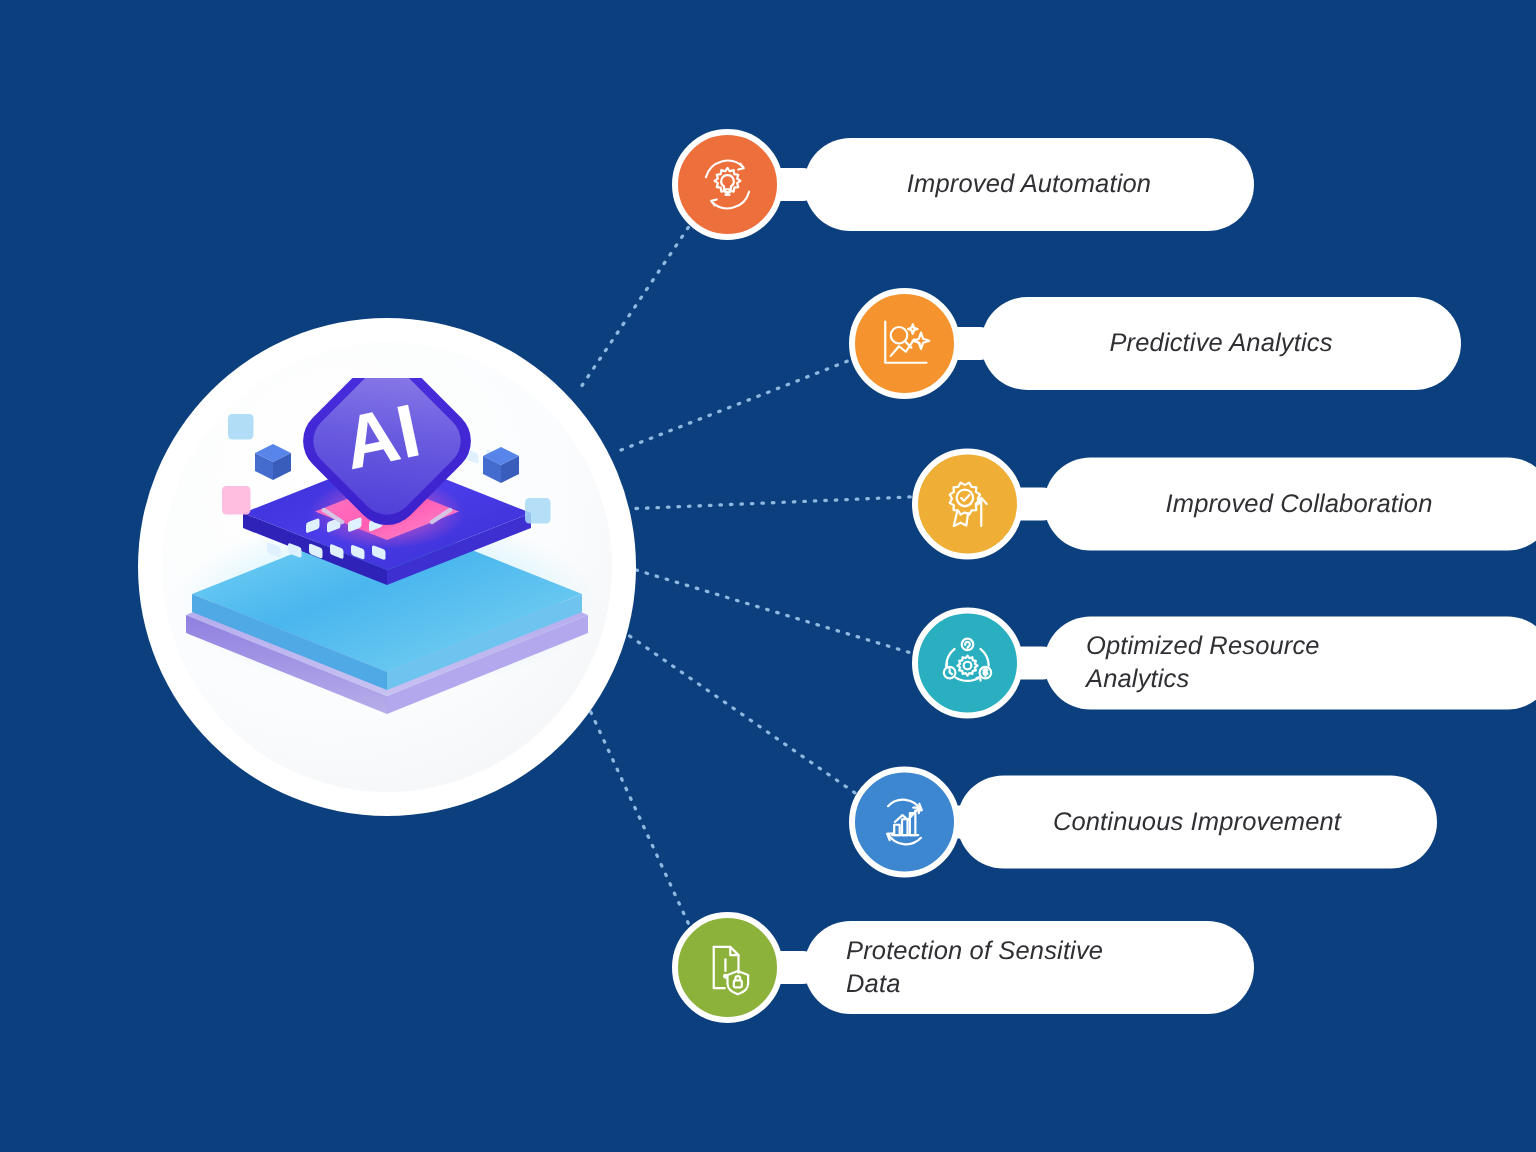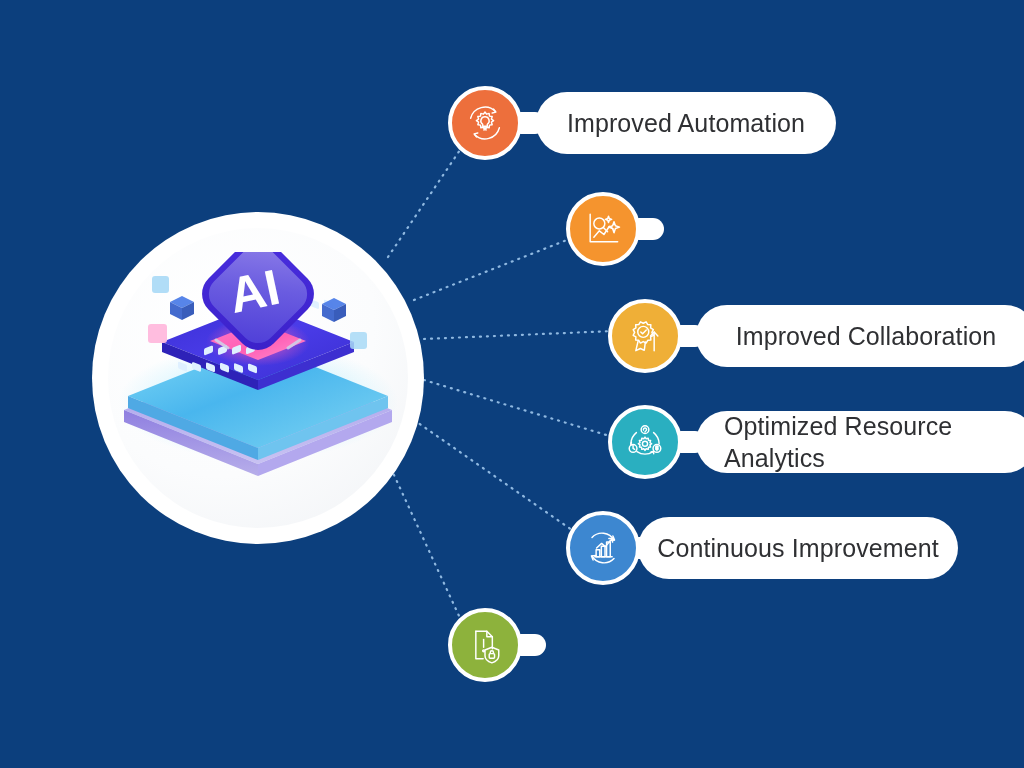--- a/index.html
+++ b/index.html
@@ -71,25 +71,26 @@
     position: absolute;
     top: 6px;
     height: 62px;
     background: #ffffff;
     border-radius: 31px;
     display: flex;
     align-items: center;
   }
   .pill-label {
     color: #2f3033;
-    font-size: 25px;
+    font-size: 17px;
     line-height: 1.28;
     letter-spacing: 0.1px;
     font-weight: 400;
     white-space: pre-line;
+    font-style: italic;
   }
   .icon-circle {
     position: absolute;
     top: 0;
     left: 0;
     width: 74px;
     height: 74px;
     border-radius: 50%;
     border: 4px solid #ffffff;
     box-sizing: border-box;
@@ -259,20 +260,23 @@
               <path d="M15 38.5l-2.3-3.2 3.8-.9"></path>
       <path d="M24 12.5l1.6 2.3 2.7-.8.4 2.8 2.8.4-.8 2.7 2.3 1.6-2.3 1.6.8 2.7-2.8.4-.4 2.8-2.7-.8-1.6 2.3-1.6-2.3-2.7.8-.4-2.8-2.8-.4.8-2.7-2.3-1.6 2.3-1.6-.8-2.7 2.8-.4.4-2.8 2.7.8z"></path>
       <path d="M24 17.5a4.3 4.3 0 0 0-2.4 7.9v1.9h4.8v-1.9A4.3 4.3 0 0 0 24 17.5z"></path>
       <path d="M22.1 29.3h3.8M22.6 31.2h2.8"></path>
     </svg>
           </span>
         </div>
       </div>
       <div class="row" style="left: 566px; top: 192px; width: 414px;">
         <div class="neck-cover" style="left: 62px; width: 36px; border-radius: 11px;"></div>
+        <div class="pill" style="left: 88px; width: 320px;">
+          <div class="pill-label" style="padding-left: 0px; padding-right: 0px; width: 100%; text-align: center;">Predictive Analytics</div>
+        </div>
         <div class="icon-circle" style="background: rgb(245, 148, 46);">
           <span>
     <svg viewBox="0 0 48 48" width="44" height="44" fill="none" stroke="#ffffff" stroke-width="1.6" stroke-linecap="round" stroke-linejoin="round">
       <path d="M10 8v30h30"></path>
       <circle cx="20" cy="18" r="6"></circle>
       <path d="M24.4 22.4L29 27"></path>
       <path d="M14 33l6-7 5 4 6-9 4 3"></path>
       <path d="M36 16l1.5 4.5L42 22l-4.5 1.5L36 28l-1.5-4.5L30 22l4.5-1.5z"></path>
       <path d="M30 10l.9 2.6L33.5 13.5l-2.6.9L30 17l-.9-2.6-2.6-.9 2.6-.9z"></path>
     </svg>
@@ -340,20 +344,24 @@
       <rect x="22.2" y="22" width="4" height="11.5"></rect>
       <rect x="27.9" y="17.5" width="4" height="16"></rect>
       <path d="M17 24l5.5-5 4 3.5L34 14"></path>
       <path d="M30.4 13.6h4v4"></path>
     </svg>
           </span>
         </div>
       </div>
       <div class="row" style="left: 448px; top: 608px; width: 394px;">
         <div class="neck-cover" style="left: 62px; width: 36px; border-radius: 11px;"></div>
+        <div class="pill" style="left: 88px; width: 300px;">
+          <div class="pill-label" style="padding-left: 28px; padding-right: 20px;">Protection of Sensitive
+Data</div>
+        </div>
         <div class="icon-circle" style="background: rgb(141, 178, 60);">
           <span>
     <svg viewBox="0 0 48 48" width="44" height="44" fill="none" stroke="#ffffff" stroke-width="1.6" stroke-linecap="round" stroke-linejoin="round">
       <path d="M14 9h12l6 6v13"></path>
       <path d="M14 9v30h8"></path>
       <path d="M26 9v6h6"></path>
       <path d="M22.5 18v8.5"></path>
               <circle cx="22.5" cy="30.4" r="1"></circle>
       <path d="M31.5 26.5l7.5 3v6.2c0 3.6-3.2 6.4-7.5 7.8-4.3-1.4-7.5-4.2-7.5-7.8V29.5z"></path>
       <rect x="28.6" y="33.4" width="5.8" height="5" rx="1"></rect>

